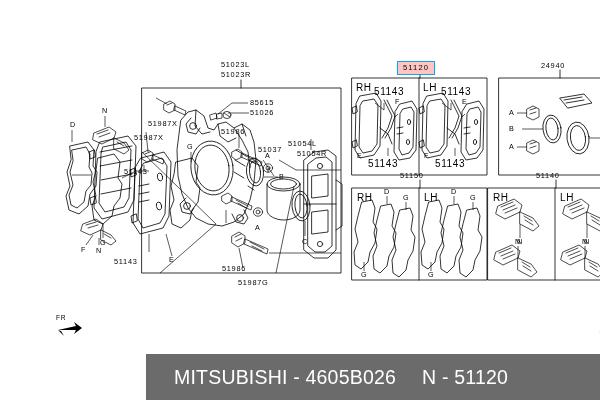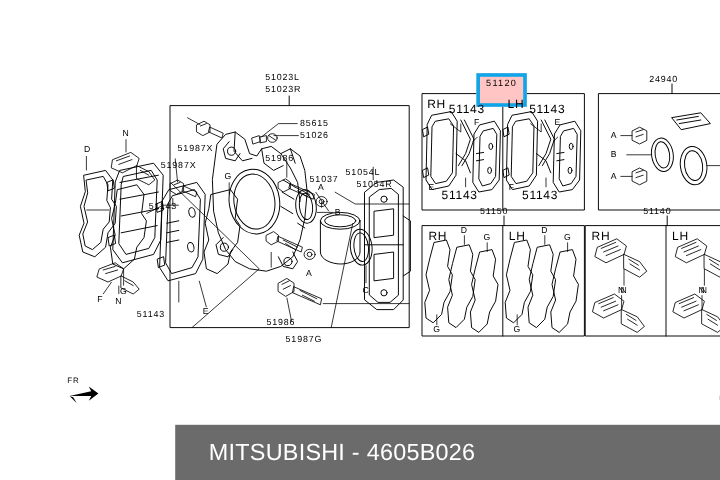--- a/index.html
+++ b/index.html
@@ -49,23 +49,23 @@
     font-family: "Liberation Sans", sans-serif;
     font-size: 10px;
     letter-spacing: 0.6px;
     color: #000;
     white-space: nowrap;
   }
   
   #hl-part {
     position: absolute;
     left: 361px; top: 61px;
-    padding: 1px 5px 12px 5px;
+    padding: 1px 5px 2px 5px;
     background: #ffc4c4;
-    border: 3px solid #0ea5e9;
+    border: 1px solid #0ea5e9;
     color: #000;
     font-size: 7.6px;
     letter-spacing: 1.1px;
     line-height: 9px;
     font-family: "Liberation Sans", sans-serif;
   }
   
   #fr-marker {
     position: absolute;
     left: 20px; top: 314px;
@@ -514,15 +514,16 @@
   <div class="lbl-letter" style="left:546px; top:238px;">N</div>
 
   <div id="fr-marker">
     <span class="fr-text">FR</span>
   </div>
 
   <div id="doc-code">D00120</div>
 
   <div id="footer-banner">
     <span class="brand">MITSUBISHI - 4605B026</span>
+    <span class="partno">N - 51120</span>
   </div>
 
 </div>
 
 </body></html>

